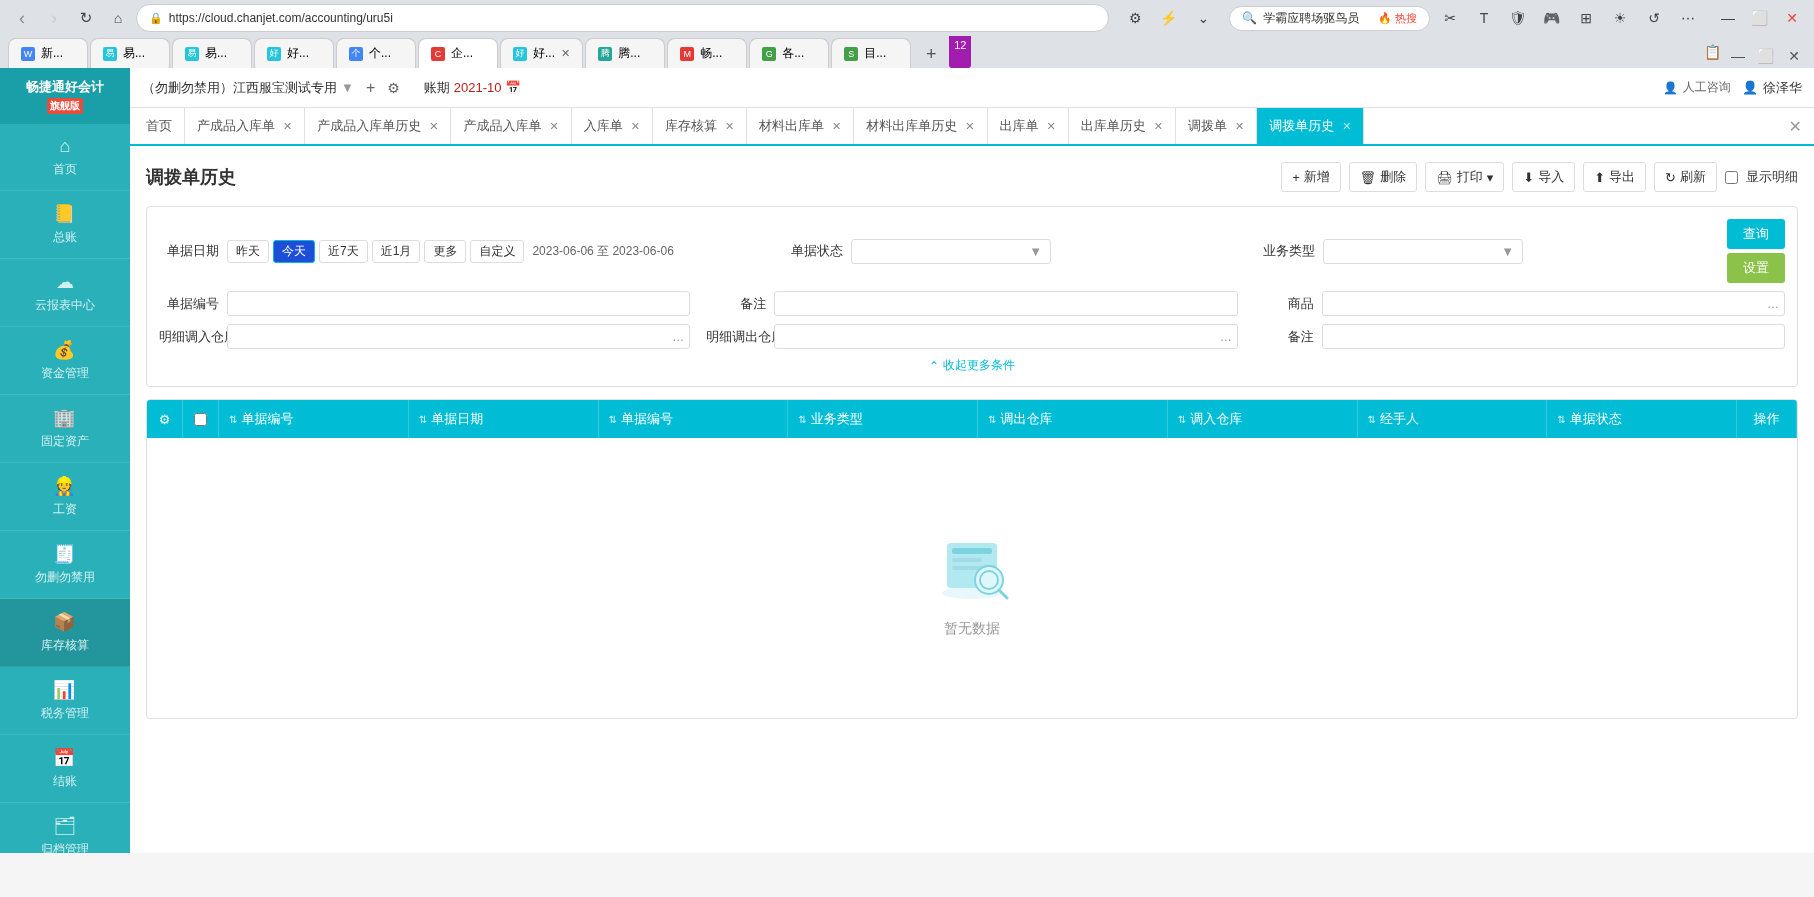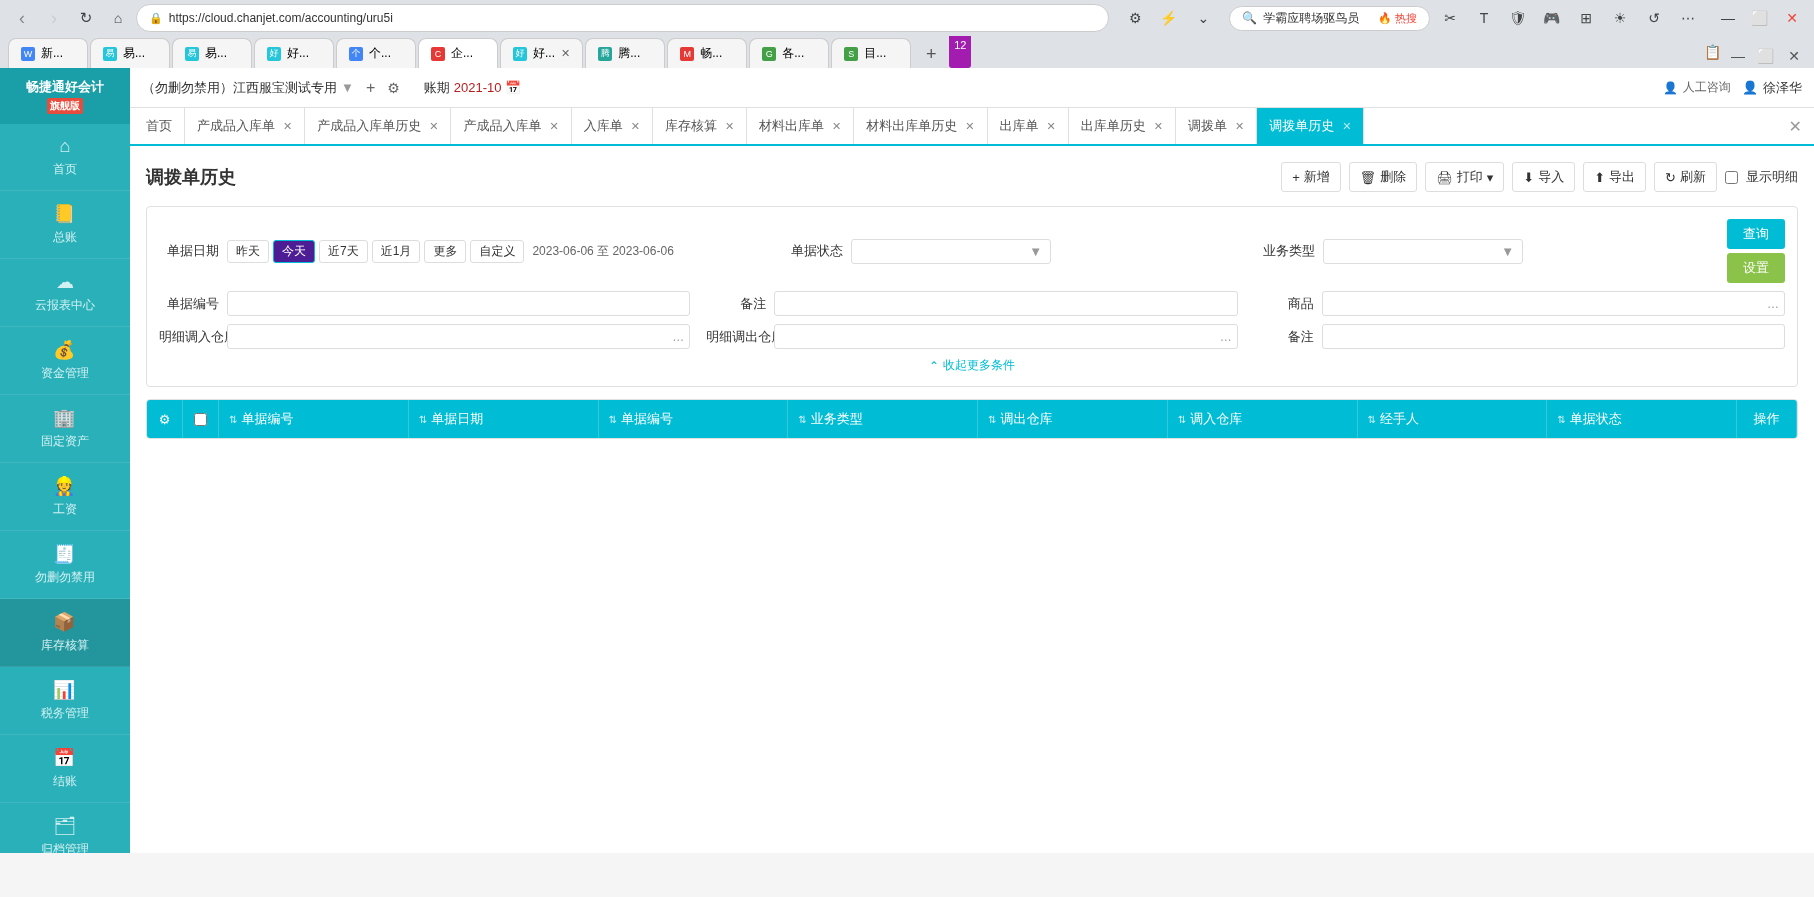--- a/index.html
+++ b/index.html
@@ -58,21 +58,21 @@
     .toolbar-btn { display: flex; align-items: center; gap: 4px; padding: 5px 10px; border: 1px solid #ddd; border-radius: 3px; cursor: pointer; font-size: 13px; color: #333; background: #fff; }
     .checkbox-display { display: flex; align-items: center; gap: 4px; font-size: 13px; color: #333; }
 
     
     .filter-section { border: 1px solid #e0e0e0; border-radius: 4px; padding: 12px; margin-bottom: 12px; }
     .filter-row { display: flex; align-items: center; gap: 16px; margin-bottom: 8px; }
     .filter-group { display: flex; align-items: center; gap: 8px; flex: 1; }
     .filter-label { color: #333; font-size: 13px; white-space: nowrap; width: 60px; text-align: right; }
     .date-buttons { display: flex; align-items: center; gap: 4px; }
     .date-btn { padding: 2px 8px; border: 1px solid #ddd; border-radius: 3px; cursor: pointer; font-size: 12px; color: #333; background: #fff; }
-    .date-btn.active { background: #4c1d95; color: #fff; border-color: #00bcd4; }
+    .date-btn.active { background: #1d4ed8; color: #fff; border-color: #00bcd4; }
     .date-range { font-size: 12px; color: #666; }
     .filter-select { border: 1px solid #ddd; border-radius: 3px; padding: 4px 8px; font-size: 13px; color: #333; background: #fff; display: flex; align-items: center; gap: 4px; cursor: pointer; min-width: 200px; }
     .filter-select .select-caret { color: #999; margin-left: auto; }
     .filter-input { border: 1px solid #ddd; border-radius: 3px; padding: 4px 8px; font-size: 13px; color: #333; flex: 1; outline: none; }
     .filter-input-wrapper { flex: 1; position: relative; }
     .filter-input-wrapper .more-btn { position: absolute; right: 6px; top: 50%; transform: translateY(-50%); color: #999; font-size: 12px; cursor: pointer; }
     .query-btn { background: #00bcd4; color: #fff; border: none; border-radius: 3px; padding: 6px 16px; cursor: pointer; font-size: 13px; }
     .settings-btn { background: #8bc34a; color: #fff; border: none; border-radius: 3px; padding: 6px 16px; cursor: pointer; font-size: 13px; }
     .collapse-row { display: flex; justify-content: center; margin-top: 4px; }
     .collapse-btn { color: #00bcd4; font-size: 12px; cursor: pointer; display: flex; align-items: center; gap: 4px; background: none; border: none; }
@@ -488,17 +488,32 @@
           </div>
           <div class="th-cell status">
             <span class="sort-icon">⇅</span>
             <span>单据状态</span>
           </div>
           <div class="th-cell action">
             <span>操作</span>
           </div>
         </div>
 
+        <div class="empty-state">
+          <div style="width:90px; height:90px; margin-bottom:12px;">
+            <svg viewBox="0 0 90 90" xmlns="http://www.w3.org/2000/svg" width="90" height="90">
+              <ellipse cx="45" cy="75" rx="30" ry="6" fill="#d0f0f7" opacity="0.5"></ellipse>
+              <rect x="20" y="25" width="50" height="45" rx="4" fill="#b2e8f0"></rect>
+              <rect x="25" y="30" width="40" height="6" rx="2" fill="#7dd4e0"></rect>
+              <rect x="25" y="40" width="30" height="4" rx="2" fill="#a0dce8"></rect>
+              <rect x="25" y="48" width="35" height="4" rx="2" fill="#a0dce8"></rect>
+              <circle cx="62" cy="62" r="14" fill="#e0f7fa" stroke="#7dd4e0" stroke-width="2"></circle>
+              <circle cx="62" cy="62" r="9" fill="none" stroke="#7dd4e0" stroke-width="2"></circle>
+              <line x1="72" y1="72" x2="80" y2="80" stroke="#7dd4e0" stroke-width="3" stroke-linecap="round"></line>
+            </svg>
+          </div>
+          <span class="empty-text">暂无数据</span>
+        </div>
       </div>
 
     </div>
   </div>
 </div>
 
 </body></html>

